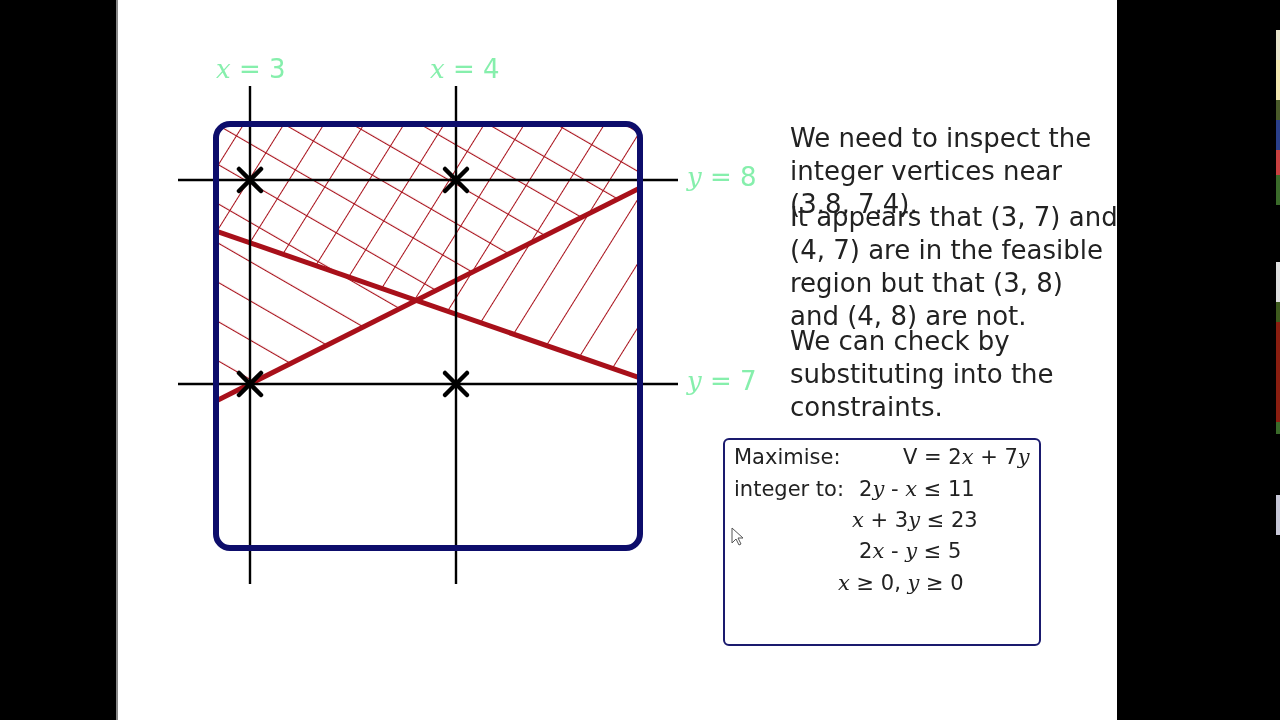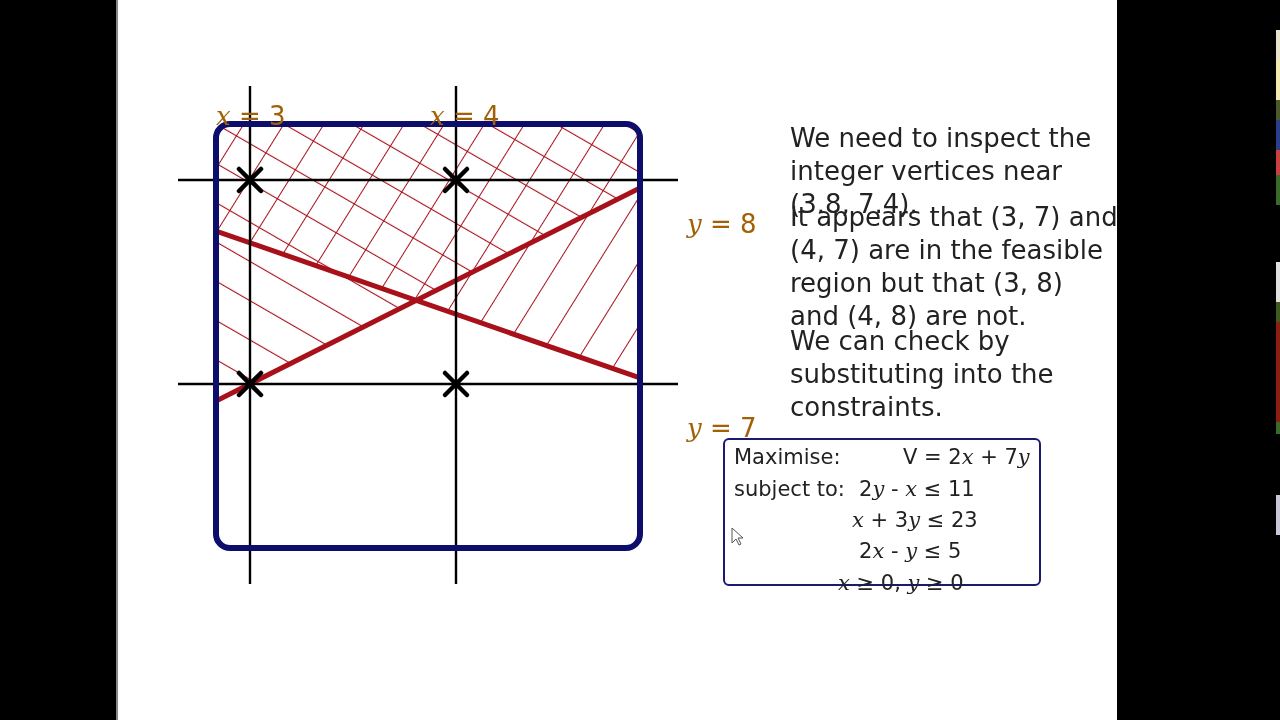--- a/index.html
+++ b/index.html
@@ -10,31 +10,30 @@
   #slide {
     position: absolute; left: 116px; top: 0; width: 999px; height: 720px;
     background: #fff; border-left: 2px solid #888;
   }
   #right-strip {
     position: absolute; left: 1276px; top: 0; width: 4px; height: 720px;
   }
   .strip-seg { position: absolute; left: 0; width: 4px; }
   #diagram { position: absolute; left: 0; top: 0; }
   .label {
-    position: absolute; font-size: 26px; color: #a16207; white-space: nowrap;
+    position: absolute; font-size: 26px; color: #86efac; white-space: nowrap;
     font-family: "DejaVu Sans", sans-serif;
-    margin-top: 47px;
   }
   .label .var { font-family: "DejaVu Serif", serif; font-style: italic; }
   .para {
     position: absolute; left: 790px; width: 330px; font-size: 26px;
     line-height: 33px; color: #222; margin: 0;
   }
   #constraints-box {
-    position: absolute; left: 723px; top: 438px; width: 318px; height: 148px;
+    position: absolute; left: 723px; top: 438px; width: 318px; height: 208px;
     border: 2px solid #1a1a6e; border-radius: 6px; background: #fff;
     box-sizing: border-box;
   }
   .row {
     position: absolute; font-size: 21px; color: #222; white-space: nowrap;
   }
   .row .var { font-family: "DejaVu Serif", serif; font-style: italic; }
   #cursor { position: absolute; left: 731px; top: 527px; }
 </style>
 </head>
@@ -126,21 +125,21 @@
 
 <p class="para" style="top:122px;">We need to inspect the integer vertices near (3.8, 7.4).</p>
 <p class="para" style="top:201px;">It appears that (3, 7) and (4, 7) are in the feasible region but that (3, 8) and (4, 8) are not.</p>
 <p class="para" style="top:325px;">We can check by substituting into the constraints.</p>
 
 <div id="constraints-box">
   <div class="row" style="left:9px;top:5px;">Maximise:</div>
   <div class="row" style="left:178px;top:5px;">
     <span>V = 2</span><span class="var">x</span><span> + 7</span><span class="var">y</span>
   </div>
-  <div class="row" style="left:9px;top:37px;">subject to:</div>
+  <div class="row" style="left:9px;top:37px;">integer to:</div>
   <div class="row" style="left:134px;top:37px;">
     <span>2</span><span class="var">y</span><span> - </span><span class="var">x</span><span> ≤ 11</span>
   </div>
   <div class="row" style="left:127px;top:68px;">
     <span></span><span class="var">x</span><span> + 3</span><span class="var">y</span><span> ≤ 23</span>
   </div>
   <div class="row" style="left:134px;top:99px;">
     <span>2</span><span class="var">x</span><span> - </span><span class="var">y</span><span> ≤ 5</span>
   </div>
   <div class="row" style="left:113px;top:131px;">

